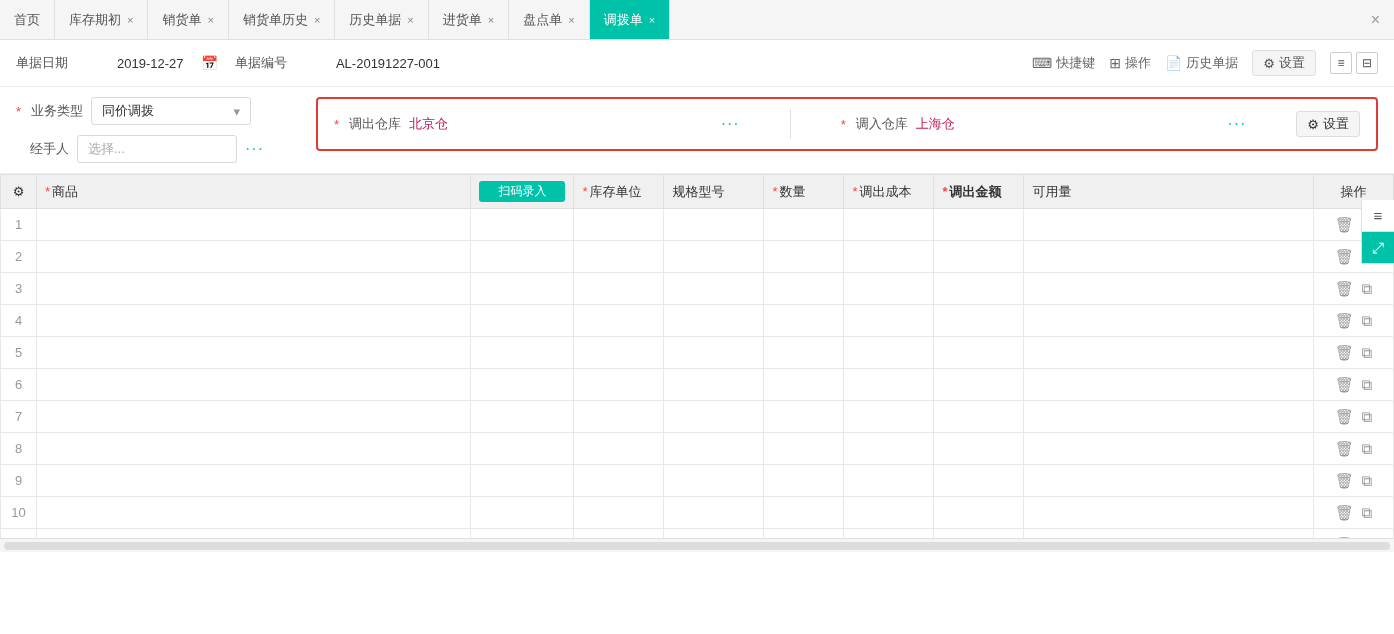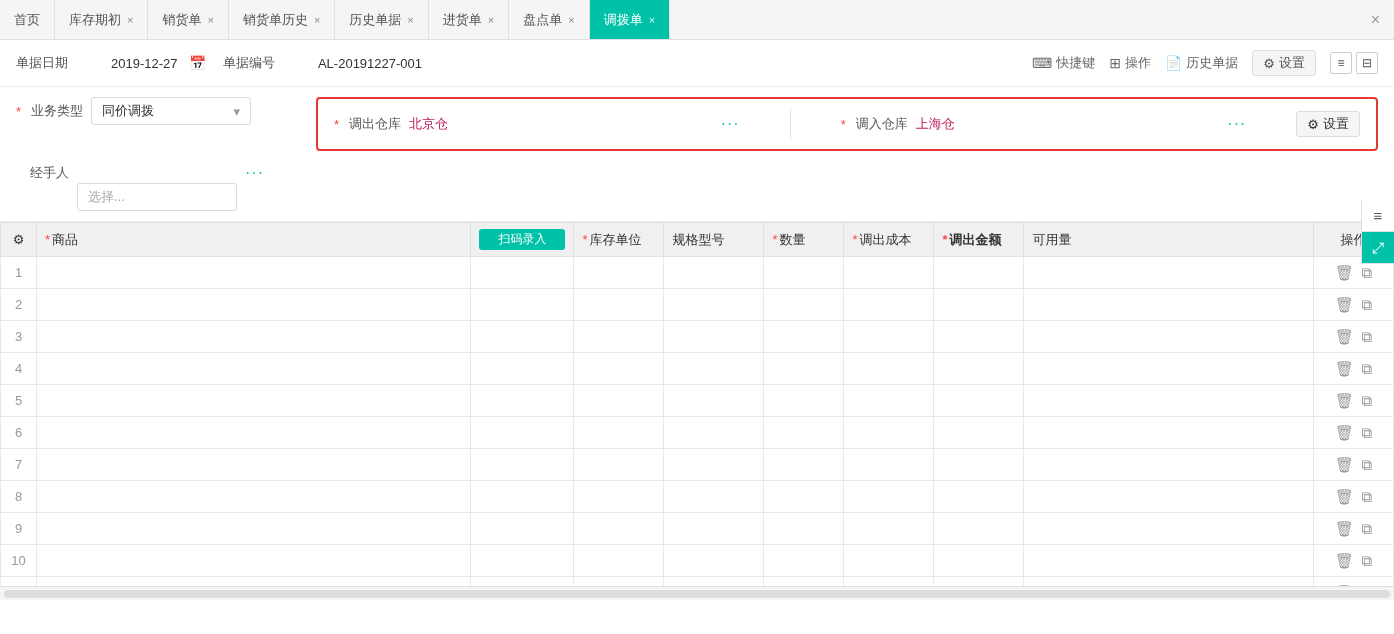--- a/index.html
+++ b/index.html
@@ -24,21 +24,21 @@
     .tab-item.active .tab-close { color: #fff; opacity: 0.9; }
     .window-close {
       margin-left: auto; padding: 0 14px; cursor: pointer; font-size: 16px; color: #999; align-self: stretch; display: flex; align-items: center;
     }
 
     
     .doc-header {
       display: flex; align-items: center; padding: 10px 16px; border-bottom: 1px solid #eee;
       gap: 16px; background: #fff;
     }
-    .doc-field { display: flex; align-items: center; gap: 12px; font-size: 13px; }
+    .doc-field { display: flex; align-items: center; gap: 18px; font-size: 13px; }
     .doc-field label { color: #555; }
     .doc-field .value { color: #333; font-weight: 500; margin-left: 31px; }
     .doc-field .calendar-icon { color: #00c2a8; cursor: pointer; font-size: 14px; }
     .header-actions {
       margin-left: auto; display: flex; align-items: center; gap: 14px; font-size: 13px; color: #555;
     }
     .header-action { display: flex; align-items: center; gap: 4px; cursor: pointer; color: #666; }
     .header-action .icon { font-size: 14px; }
     .btn-setting {
       background: #f5f5f5; border: 1px solid #ddd; border-radius: 3px; padding: 3px 10px;
@@ -183,21 +183,21 @@
       <span class="required-star">*</span>
       <span class="form-label">业务类型</span>
       <div class="form-select">
         <span>同价调拨</span>
         <span class="arrow">▾</span>
       </div>
     </div>
     <div class="form-row">
       <span style="width:6px;display:inline-block;"></span>
       <span class="form-label">经手人</span>
-      <div class="form-select" style="min-width:160px;margin-top:48px;">
+      <div class="form-select" style="min-width:160px;">
         <span class="person-placeholder">选择...</span>
       </div>
       <span class="ellipsis-btn">···</span>
     </div>
   </div>
 
   <div class="highlight-box">
     <div class="warehouse-field">
       <span class="required-star">*</span>
       <span class="form-label">调出仓库</span>

